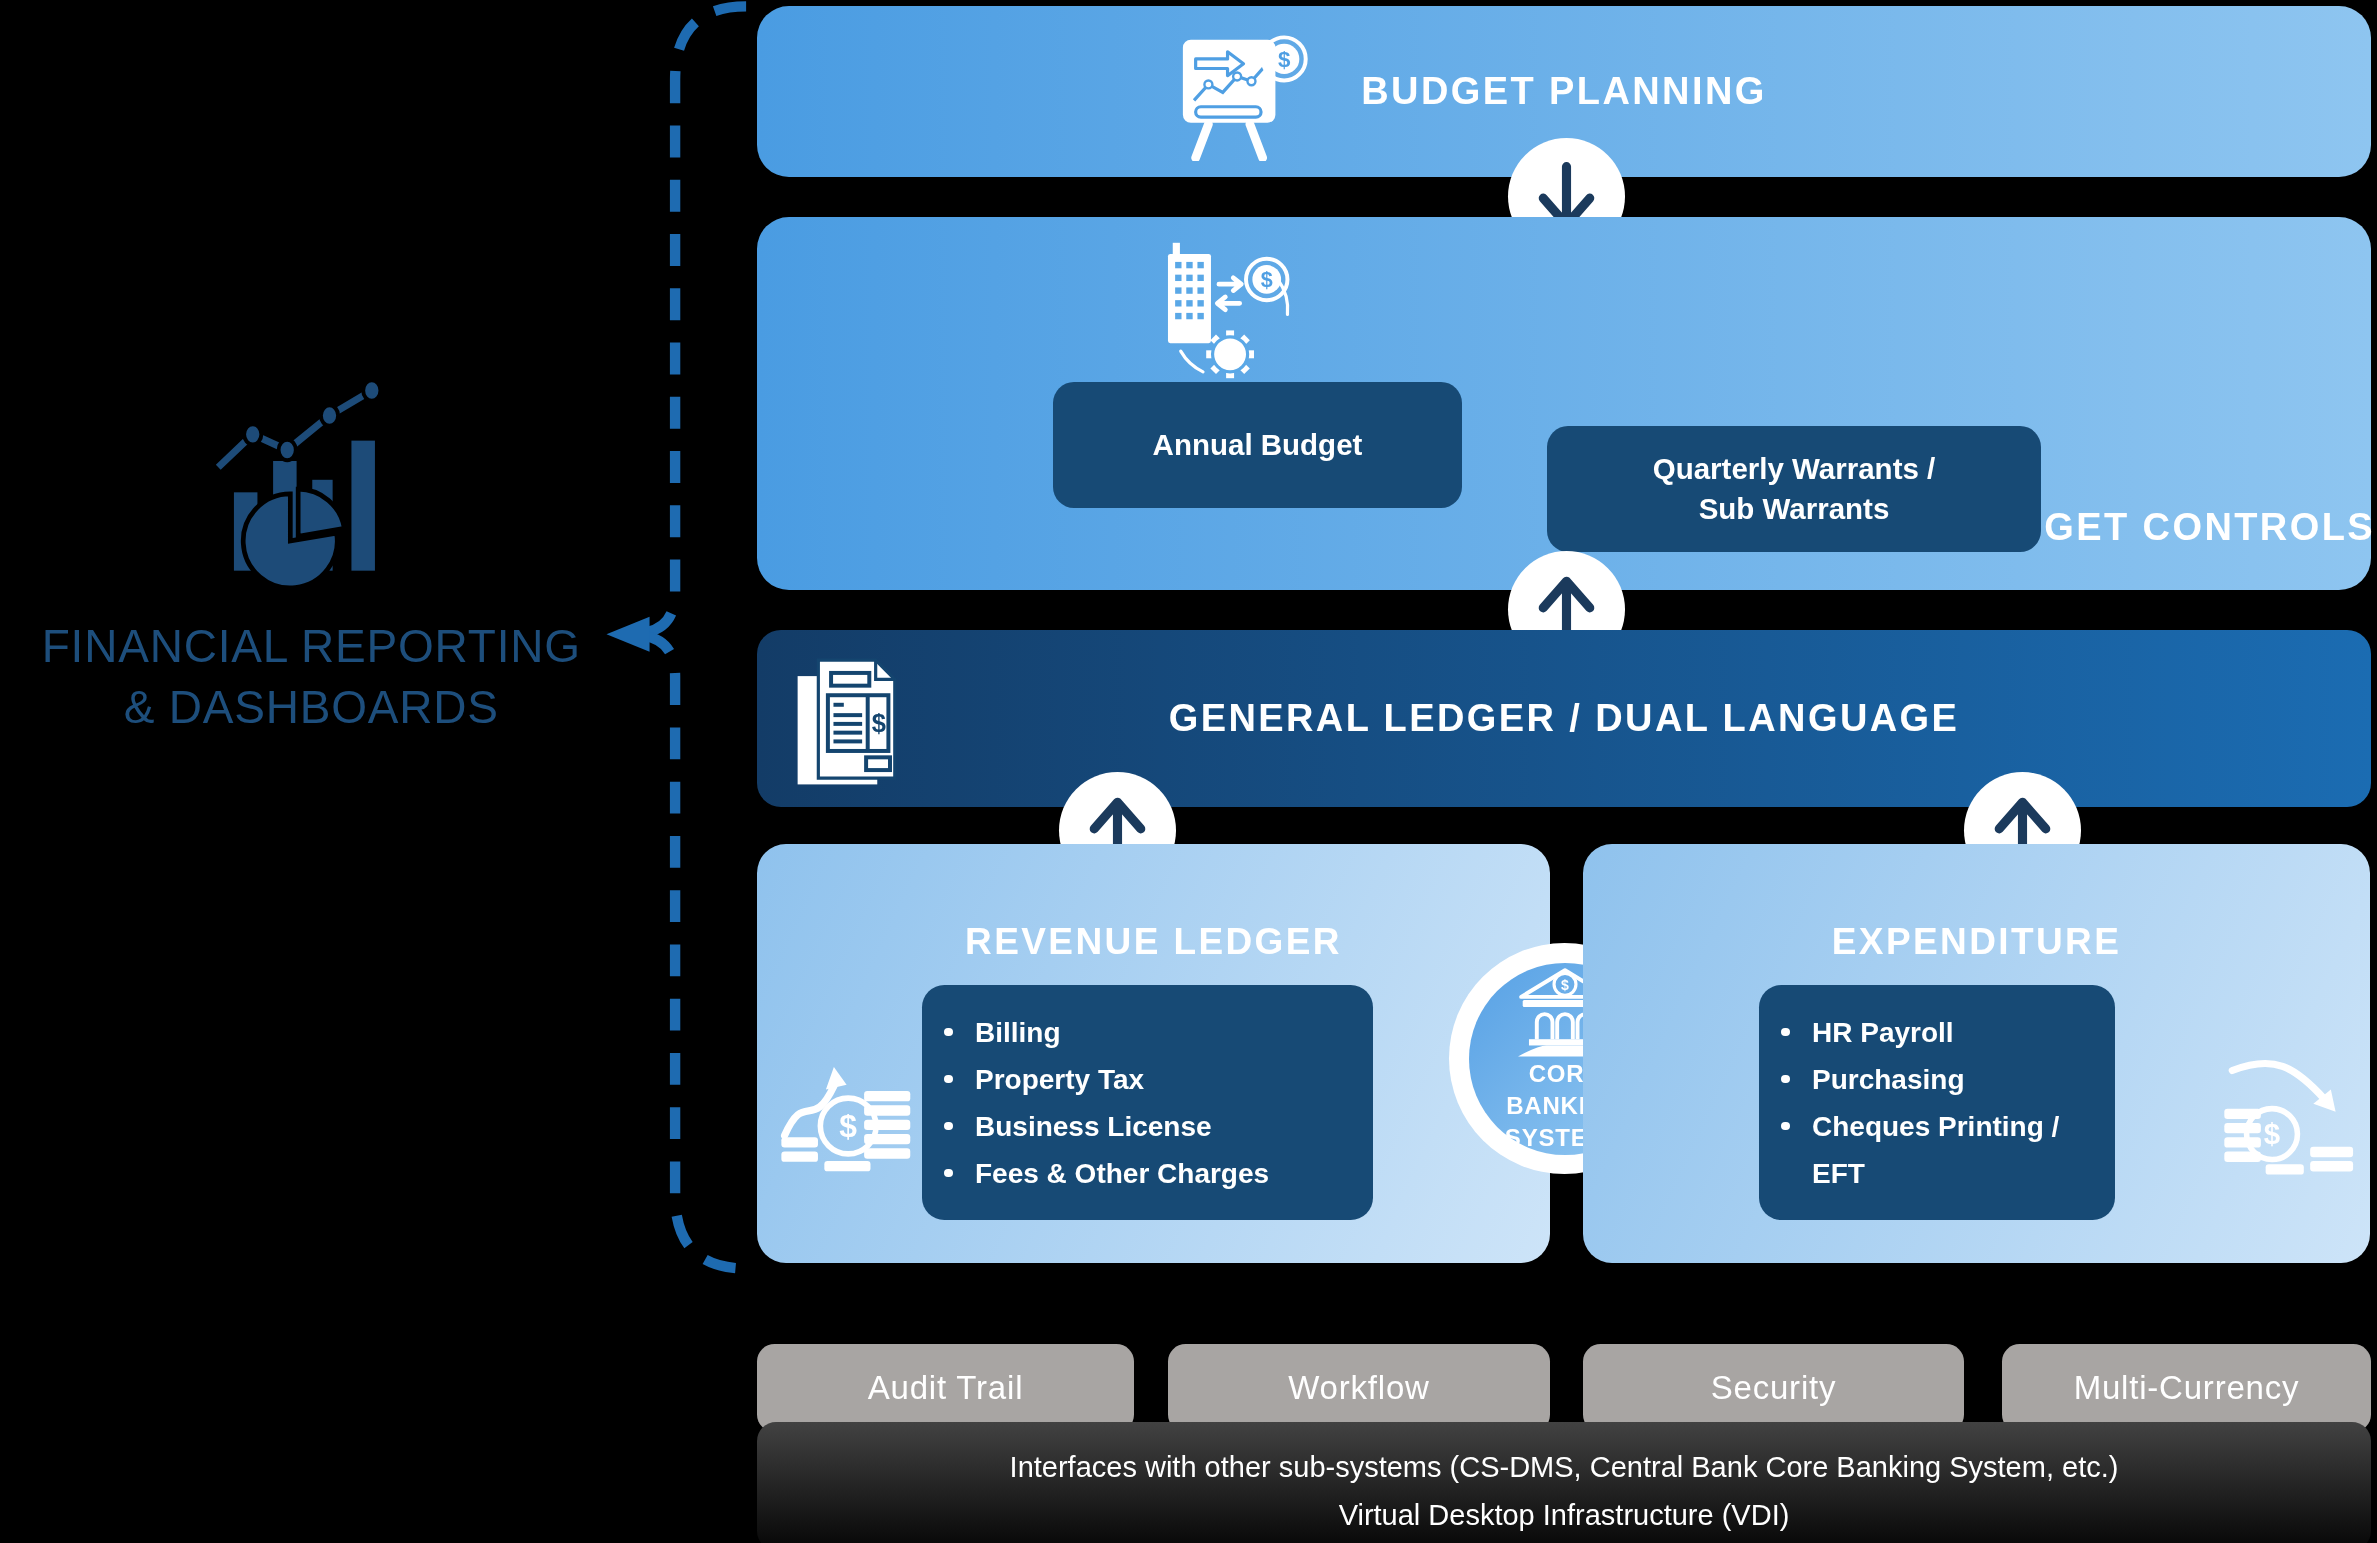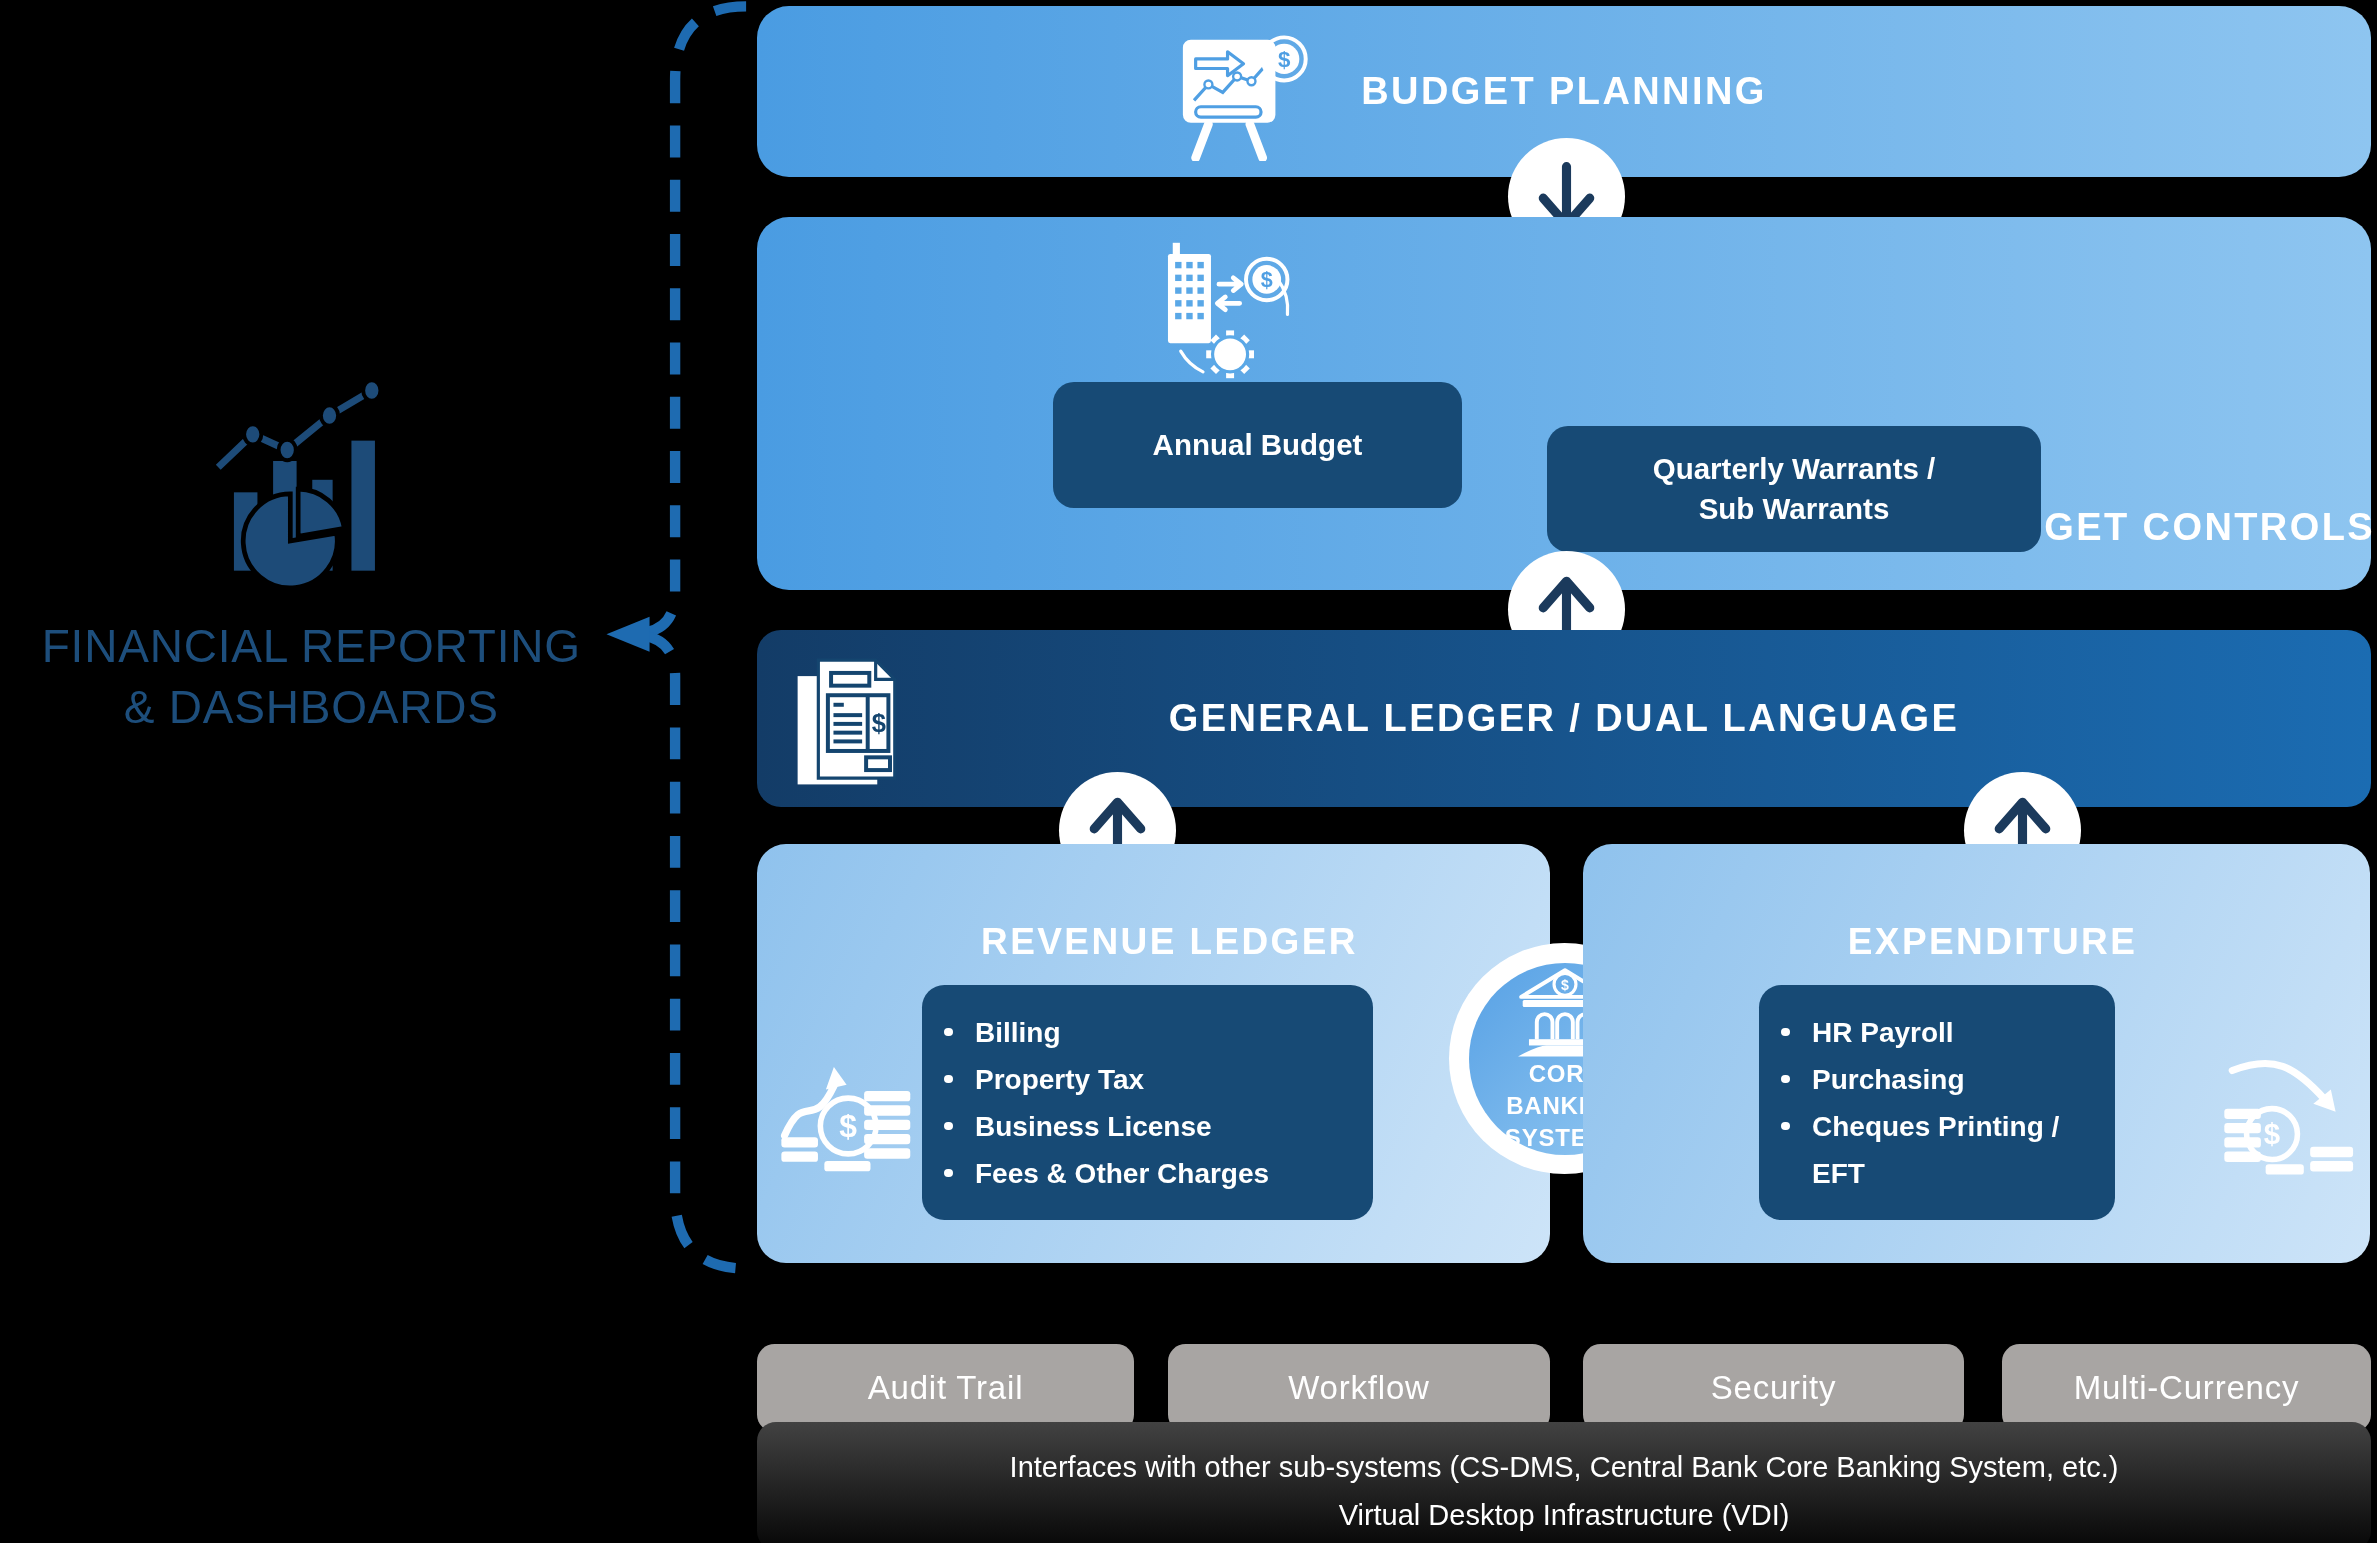--- a/index.html
+++ b/index.html
@@ -46,21 +46,21 @@
   #arrow-up-2{left:1059px;top:772px;}
   #arrow-up-3{left:1964px;top:772px;}
   
   .sub-panel{
     top:844px;height:419px;border-radius:29px;
     background:linear-gradient(115deg,#8fc2ed,#cde4f8);
   }
   #box-revenue{left:757px;width:793px;}
   #box-expenditure{left:1583px;width:787px;}
   .panel-title{
-    left:16px;top:77px;width:100%;text-align:center;
+    left:0;top:77px;width:100%;text-align:center;
     color:#fff;font-size:37px;font-weight:600;letter-spacing:2.4px;
   }
   .panel-navy{
     top:141px;height:235px;background:#174a75;border-radius:22.3px;
   }
   #revenue-list-box{left:165px;width:451px;}
   #expenditure-list-box{left:176px;width:356px;}
   .panel-list{
     list-style:none;margin:0;padding:0;height:100%;
     display:flex;flex-direction:column;justify-content:center;

